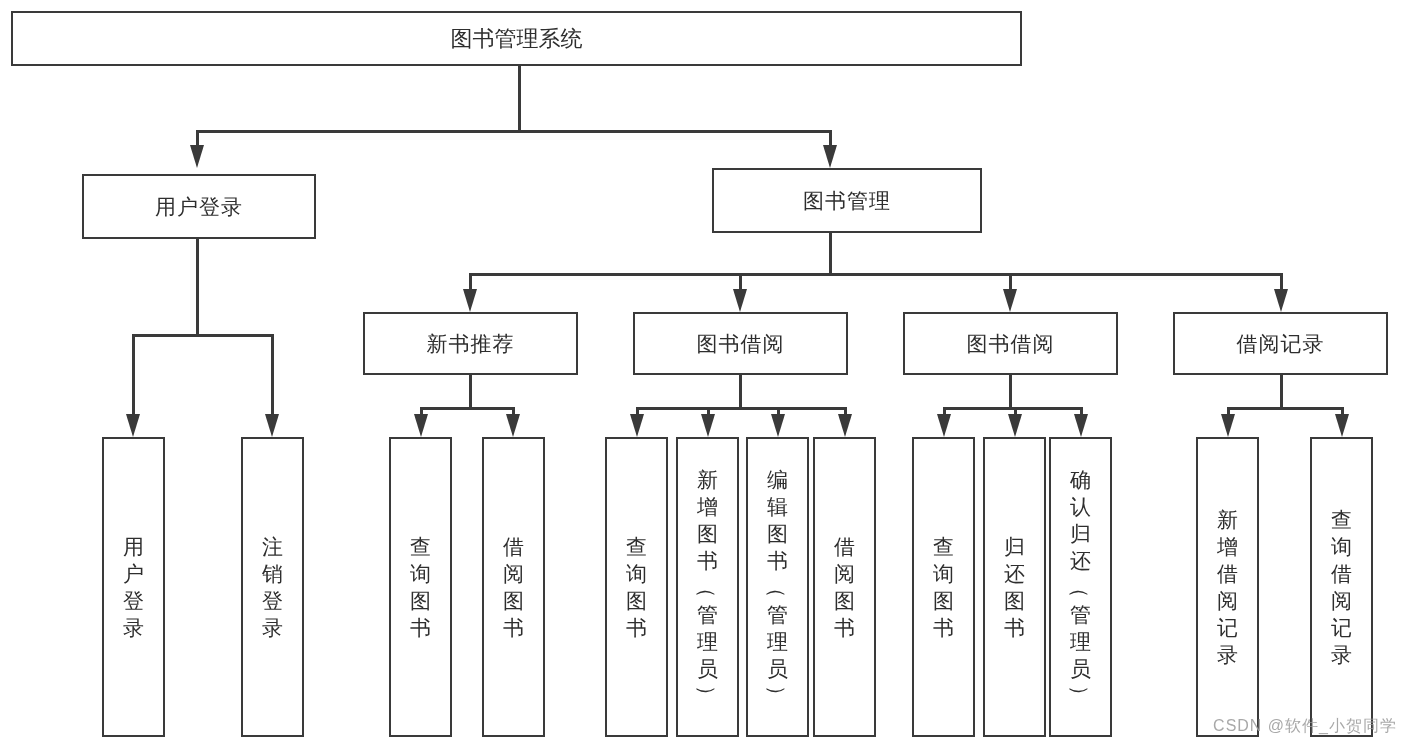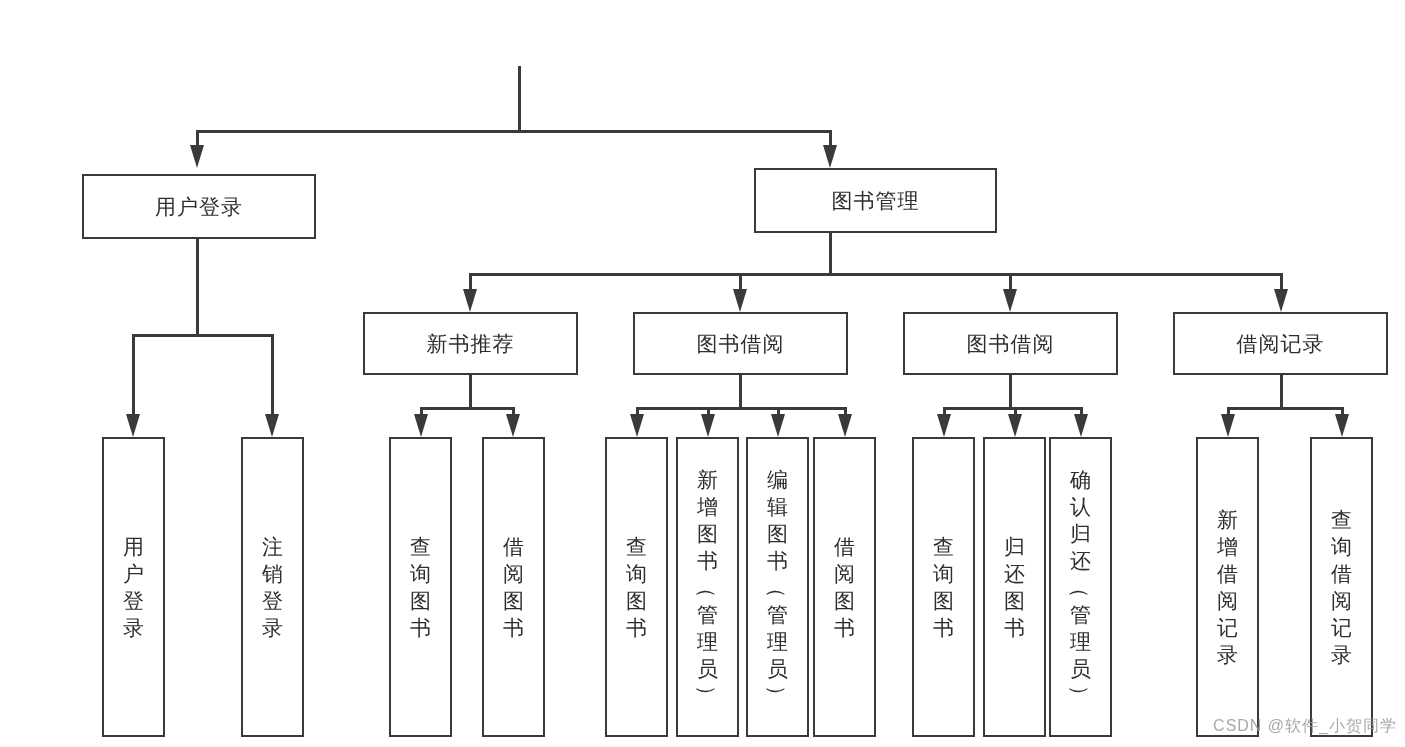--- a/index.html
+++ b/index.html
@@ -28,25 +28,28 @@
   #watermark{
     position:absolute;right:8px;bottom:10px;z-index:5;
     font-size:16px;color:rgba(158,158,158,0.9);letter-spacing:1px;white-space:nowrap;
   }
 </style>
 </head>
 <body>
 
 <div id="stage">
 
+  <div class="box rootbox" style="left:11px;top:11px;width:1011px;height:55px;">
+    <span>图书管理系统</span>
+  </div>
 
   <div class="box hbox" style="left:82px;top:168px;width:234px;height:65px;margin-top:6px;">
     <span>用户登录</span>
   </div>
-  <div class="box hbox" style="left:712px;top:168px;width:243px;height:65px;margin-left:42px;">
+  <div class="box hbox" style="left:712px;top:168px;width:270px;height:65px;">
     <span>图书管理</span>
   </div>
 
   <div class="box hbox" style="left:363px;top:312px;width:215px;height:63px;">
     <span>新书推荐</span>
   </div>
   <div class="box hbox" style="left:633px;top:312px;width:215px;height:63px;">
     <span>图书借阅</span>
   </div>
   <div class="box hbox" style="left:903px;top:312px;width:215px;height:63px;">

